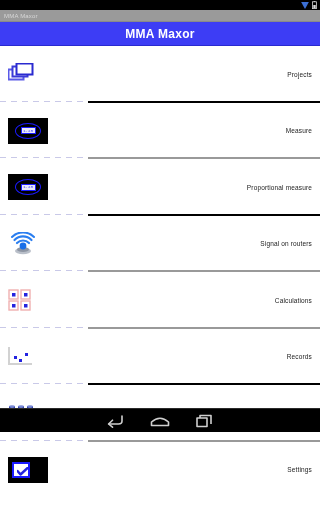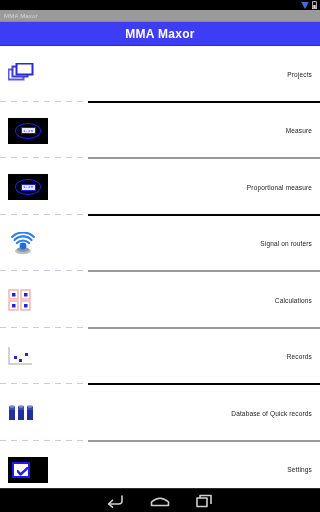--- a/index.html
+++ b/index.html
@@ -2,21 +2,21 @@
 <html><head>
 <meta charset="utf-8">
 <style>
   * { box-sizing: border-box; margin: 0; padding: 0; }
   html, body {
     width: 320px; height: 512px;
     background: #ffffff;
     font-family: "Liberation Sans", sans-serif;
     overflow: hidden;
   }
-  #app { position: relative; width: 320px; height: 512px; background:#8b5cf6; }
+  #app { position: relative; width: 320px; height: 432px; background:#8b5cf6; }
 
   
   .statusbar {
     height: 10px; background: #000000;
     display: flex; align-items: center; justify-content: flex-end;
     padding-right: 3px;
   }
   .statusbar .icons { display:flex; align-items:center; gap:3px; }
   .sb-wifi { width: 8px; height: 7px; display:block; }
   .sb-batt { width: 5px; height: 8px; display:block; }

